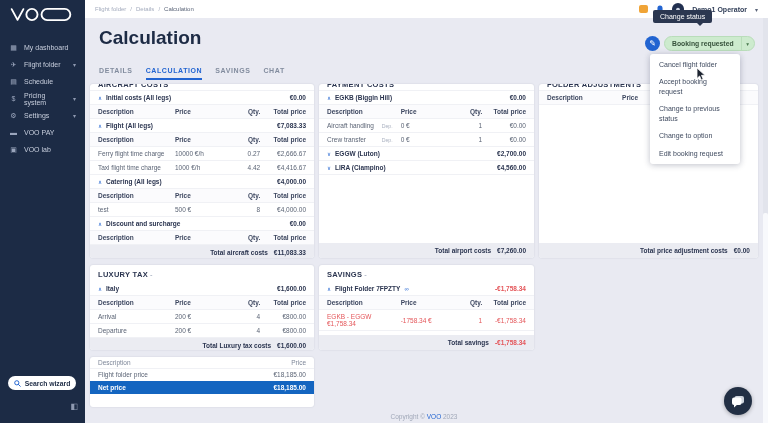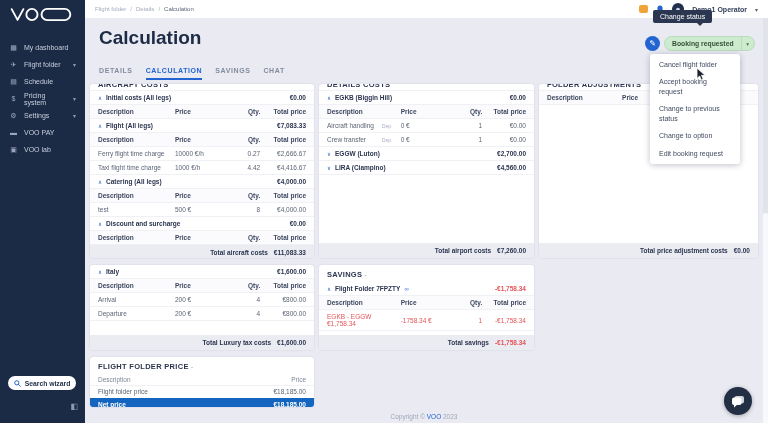--- a/index.html
+++ b/index.html
@@ -265,21 +265,21 @@
       <span class="c-total">Total price</span>
     </div>
     <div class="total-row">
       <span>Total aircraft costs</span>
       <span>€11,083.33</span>
     </div>
   </div>
 
   <div class="card g-r1c2">
     <div class="clip-head">
-      <span>DETAILS COSTS</span>
+      <span>PAYMENT COSTS</span>
     </div>
     <div class="group-row">
       <span class="gchev">∧</span>
       <span class="gname">EGKB (Biggin Hill)</span>
       <span class="gtotal">€0.00</span>
     </div>
     <div class="col-head">
       <span class="c-desc">Description</span>
       <span class="c-price">Price</span>
       <span class="c-qty">Qty.</span>
@@ -327,20 +327,23 @@
       <span class="c-desc">Description</span>
       <span class="c-price">Price</span>
     </div>
     <div class="total-row">
       <span>Total price adjustment costs</span>
       <span>€0.00</span>
     </div>
   </div>
 
   <div class="card g-r2c1">
+    <div class="section-title">
+      <span>LUXURY TAX</span><span class="dash">-</span>
+    </div>
     <div class="group-row">
       <span class="gchev">∧</span>
       <span class="gname">Italy</span>
       <span class="gtotal">€1,600.00</span>
     </div>
     <div class="col-head">
       <span class="c-desc">Description</span>
       <span class="c-price">Price</span>
       <span class="c-qty">Qty.</span>
       <span class="c-total">Total price</span>
@@ -391,23 +394,20 @@
       <span class="c-qty red">1</span>
       <span class="c-total red">-€1,758.34</span>
     </div>
     <div class="total-row">
       <span>Total savings</span>
       <span class="red">-€1,758.34</span>
     </div>
   </div>
 
   <div class="card g-r3c1">
-    <div class="section-title">
-      <span>FLIGHT FOLDER PRICE</span><span class="dash">-</span>
-    </div>
     <div class="two-col-head">
       <span>Description</span>
       <span>Price</span>
     </div>
     <div class="frow">
       <span>Flight folder price</span>
       <span>€18,185.00</span>
     </div>
     <div class="net-row">
       <span>Net price</span>

